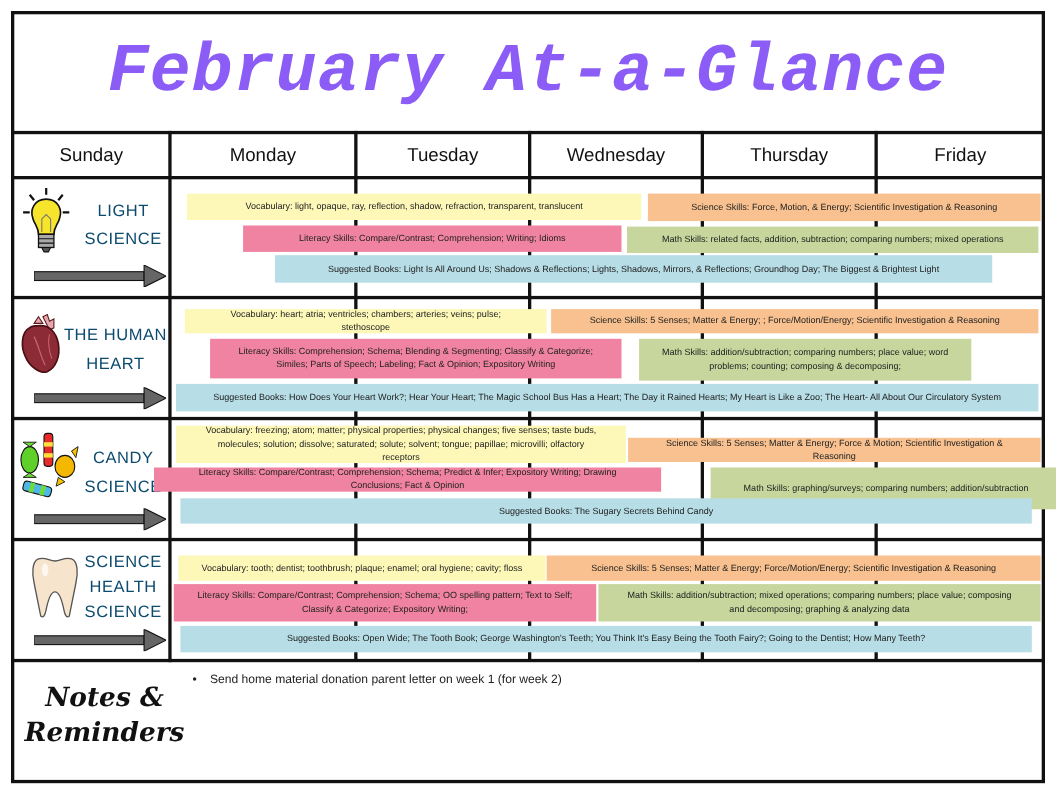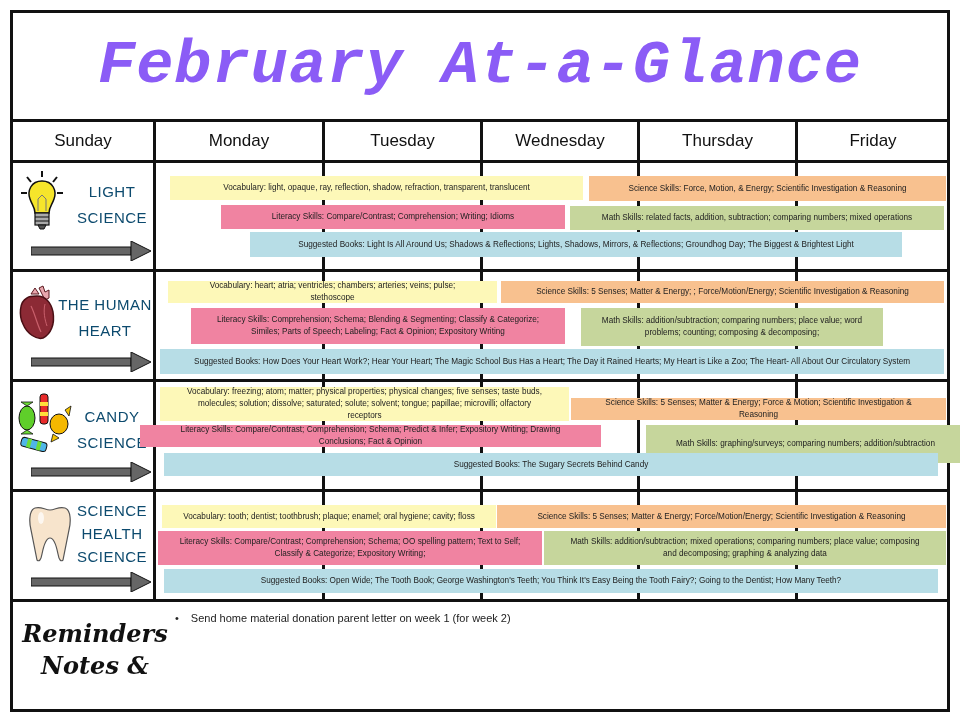--- a/index.html
+++ b/index.html
@@ -142,18 +142,18 @@
     <polygon points="100,0 120,10 100,20" fill="#666" stroke="#111"></polygon>
   </svg>
 </div>
 <div class="box voc" style="left:162px; top:505px; width:334px; height:23px">Vocabulary: tooth; dentist; toothbrush; plaque; enamel; oral hygiene; cavity; floss</div>
 <div class="box sci" style="left:497px; top:505px; width:449px; height:23px">Science Skills: 5 Senses; Matter &amp; Energy; Force/Motion/Energy; Scientific Investigation &amp; Reasoning</div>
 <div class="box lit" style="left:158px; top:531px; width:384px; height:34px">Literacy Skills: Compare/Contrast; Comprehension; Schema; OO spelling pattern; Text to Self; Classify &amp; Categorize; Expository Writing;</div>
 <div class="box math" style="left:544px; top:531px; width:402px; height:34px">Math Skills: addition/subtraction; mixed operations; comparing numbers; place value; composing and decomposing; graphing &amp; analyzing data</div>
 <div class="box book" style="left:164px; top:569px; width:774px; height:24px">Suggested Books: Open Wide; The Tooth Book; George Washington's Teeth; You Think It's Easy Being the Tooth Fairy?; Going to the Dentist; How Many Teeth?</div>
 
 <div class="notes-title">
+  <div>Notes &amp;</div>
   <div>Reminders</div>
-  <div>Notes &amp;</div>
 </div>
 <ul class="notes-list">
   <li>Send home material donation parent letter on week 1 (for week 2)</li>
 </ul>
 
 </body></html>

